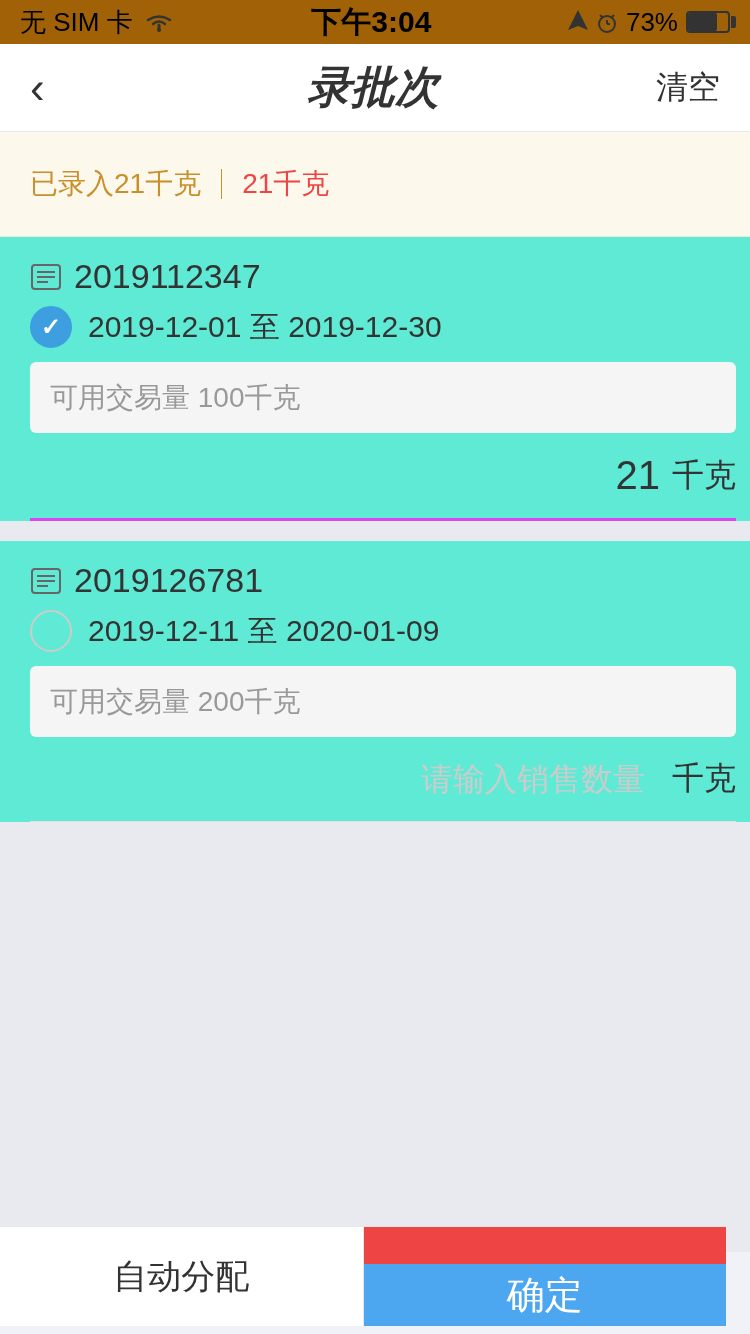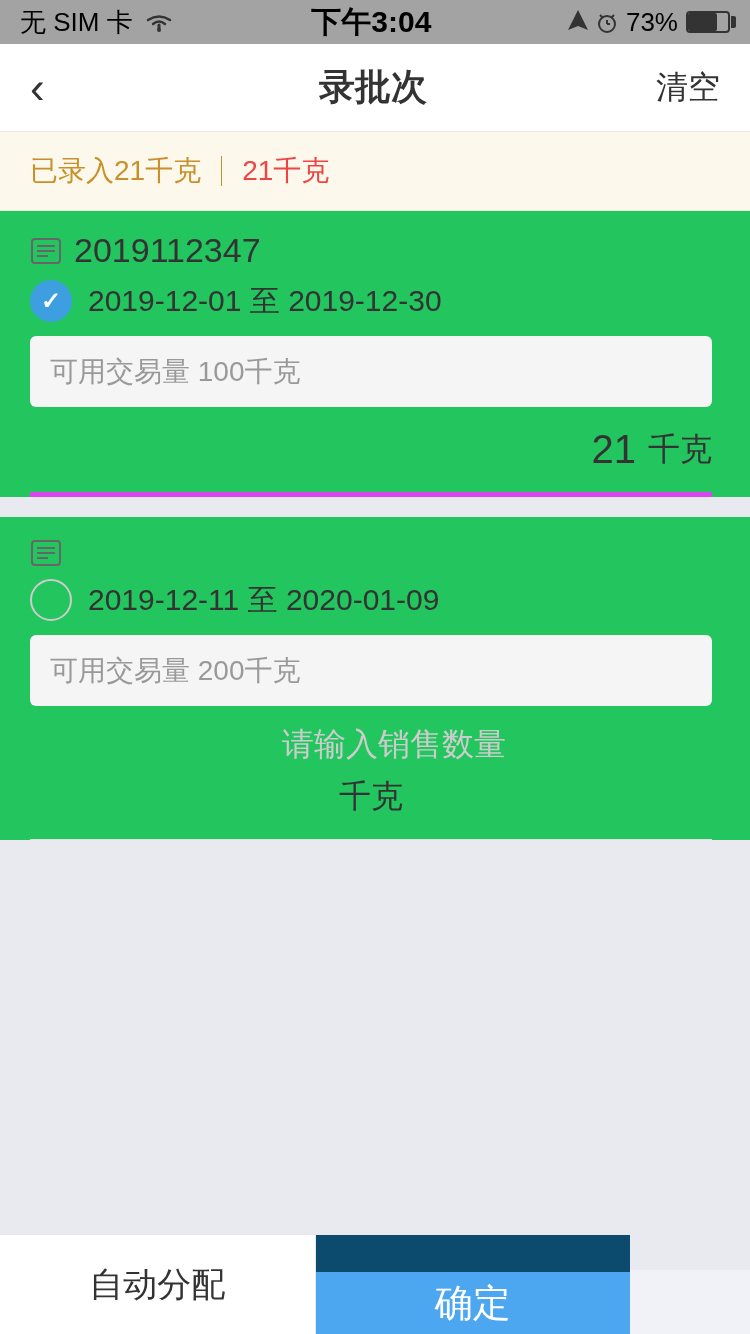--- a/index.html
+++ b/index.html
@@ -9,21 +9,21 @@
       min-height: 1334px;
       font-family: -apple-system, "PingFang SC", "Helvetica Neue", Arial, sans-serif;
       background: #f0f2f7;
       font-size: 32px;
     }
 
     
     .status-bar {
       width: 750px;
       height: 44px;
-      background: #a3a3a3;
+      background: #a16207;
       display: flex;
       align-items: center;
       justify-content: space-between;
       padding: 12px 20px;
       font-size: 28px;
       font-weight: 500;
     }
     .status-left {
       display: flex;
       align-items: center;
@@ -77,35 +77,36 @@
       padding: 0 30px;
       border-bottom: 1px solid #e8e8e8;
     }
     .nav-back {
       font-size: 44px;
       color: #333;
       cursor: pointer;
       width: 60px;
     }
     .nav-title {
-      font-size: 36px;
+      font-size: 44px;
       font-weight: 600;
       color: #333;
+      font-style: italic;
     }
     .nav-clear {
       font-size: 32px;
       color: #333;
       cursor: pointer;
     }
 
     
     .summary-banner {
       width: 750px;
       background: #fdf8ec;
-      padding: 20px 30px;
+      padding: 33px 30px;
       display: flex;
       align-items: center;
       gap: 20px;
       border-bottom: 1px solid #f0e8cc;
     }
     .summary-label {
       font-size: 28px;
       color: #c8902a;
     }
     .summary-divider {
@@ -117,22 +118,22 @@
       font-size: 28px;
       color: #ef4444;
     }
 
     
     .batch-container {
       background: #fff;
     }
 
     .batch-item {
-      background: #22c55e;
-      padding: 20px 38px 0 30px;
+      background: #5eead4;
+      padding: 20px 14px 0 30px;
     }
 
     .batch-header {
       display: flex;
       align-items: center;
       gap: 12px;
       margin-bottom: 10px;
     }
     .batch-id {
       font-size: 34px;
@@ -182,40 +183,39 @@
       color: #999;
       margin-top: 8px;
     }
 
     .batch-quantity-row {
       display: flex;
       align-items: center;
       justify-content: flex-end;
       padding: 20px 0 20px 0;
       gap: 12px;
-      border-bottom: 5px solid #d946ef;
+      border-bottom: 3px solid #d946ef;
     }
     .quantity-value {
       font-size: 40px;
       color: #333;
       font-weight: 400;
     }
     .quantity-unit {
       font-size: 32px;
       color: #333;
     }
 
     .batch-input-row {
       display: flex;
       align-items: center;
       justify-content: flex-end;
       padding: 20px 0 20px 0;
       gap: 12px;
       border-bottom: 1px solid #e0e0e0;
-      flex-direction: column;
     }
     .quantity-input {
       border: none;
       outline: none;
       text-align: right;
       font-size: 32px;
       color: #333;
       background: transparent;
       width: 300px;
     }
@@ -234,26 +234,26 @@
 
     
     .content-area {
       flex: 1;
       background: #e8eaf0;
       min-height: 400px;
     }
 
     
     .bottom-bar {
-      width: 630px;
+      width: 726px;
       height: 100px;
-      background: #0c4a6e;
+      background: #ef4444;
       display: flex;
       position: fixed;
-      bottom: 0;
+      bottom: 8px;
       left: 0;
       border-top: 1px solid #e8e8e8;
     }
     .btn-auto {
       flex: 1;
       display: flex;
       align-items: center;
       justify-content: center;
       font-size: 34px;
       color: #333;
@@ -348,20 +348,21 @@
   <div class="separator"></div>
 
   <div class="batch-item">
     <div class="batch-header">
       <svg width="32" height="32" viewBox="0 0 32 32">
         <rect x="2" y="4" width="28" height="24" rx="3" fill="none" stroke="#666" stroke-width="2"></rect>
         <line x1="7" y1="11" x2="25" y2="11" stroke="#666" stroke-width="2"></line>
         <line x1="7" y1="16" x2="25" y2="16" stroke="#666" stroke-width="2"></line>
         <line x1="7" y1="21" x2="18" y2="21" stroke="#666" stroke-width="2"></line>
       </svg>
+      <span class="batch-id">2019126781</span>
     </div>
     <div class="batch-date-row">
       <div class="radio-btn">
       </div>
       <span class="batch-date">2019-12-11 至 2020-01-09</span>
     </div>
     <div class="batch-availability">
       <span class="availability-text">可用交易量 200千克</span>
     </div>
     <div class="batch-input-row">

